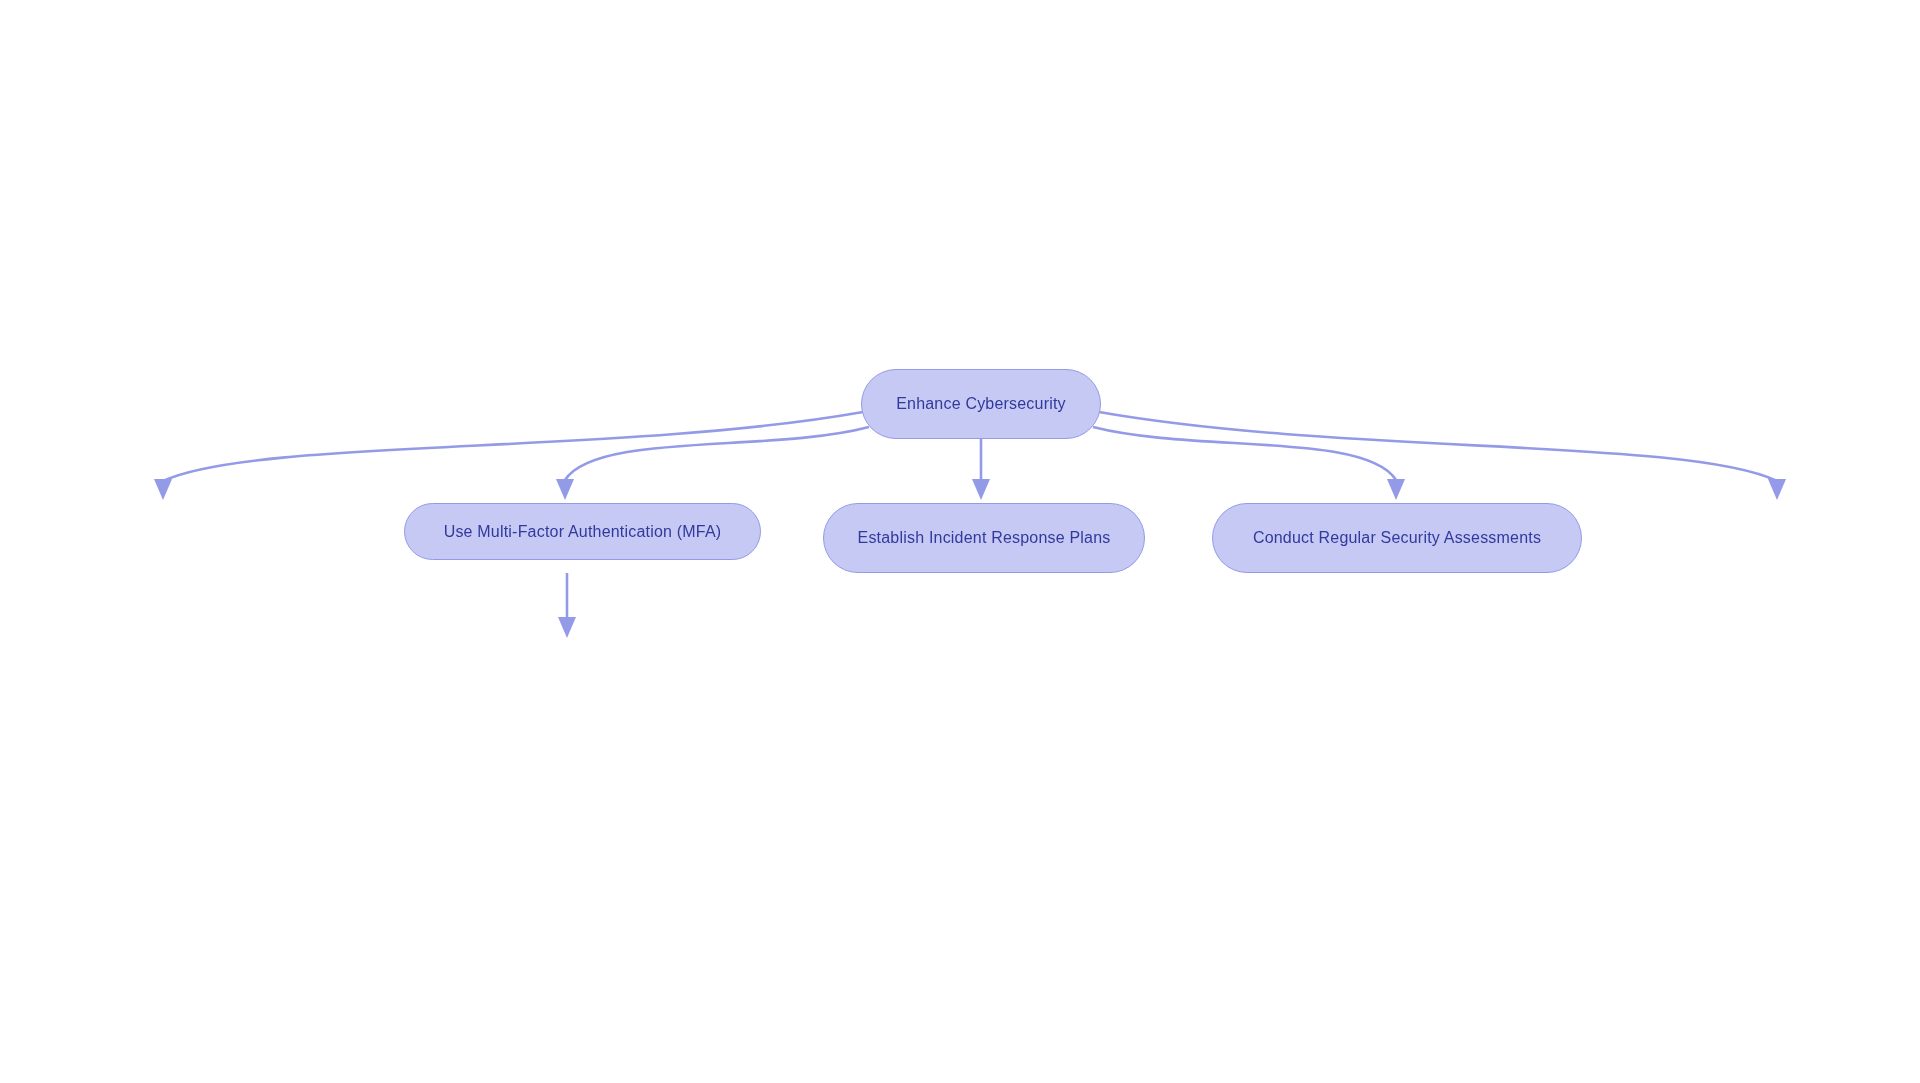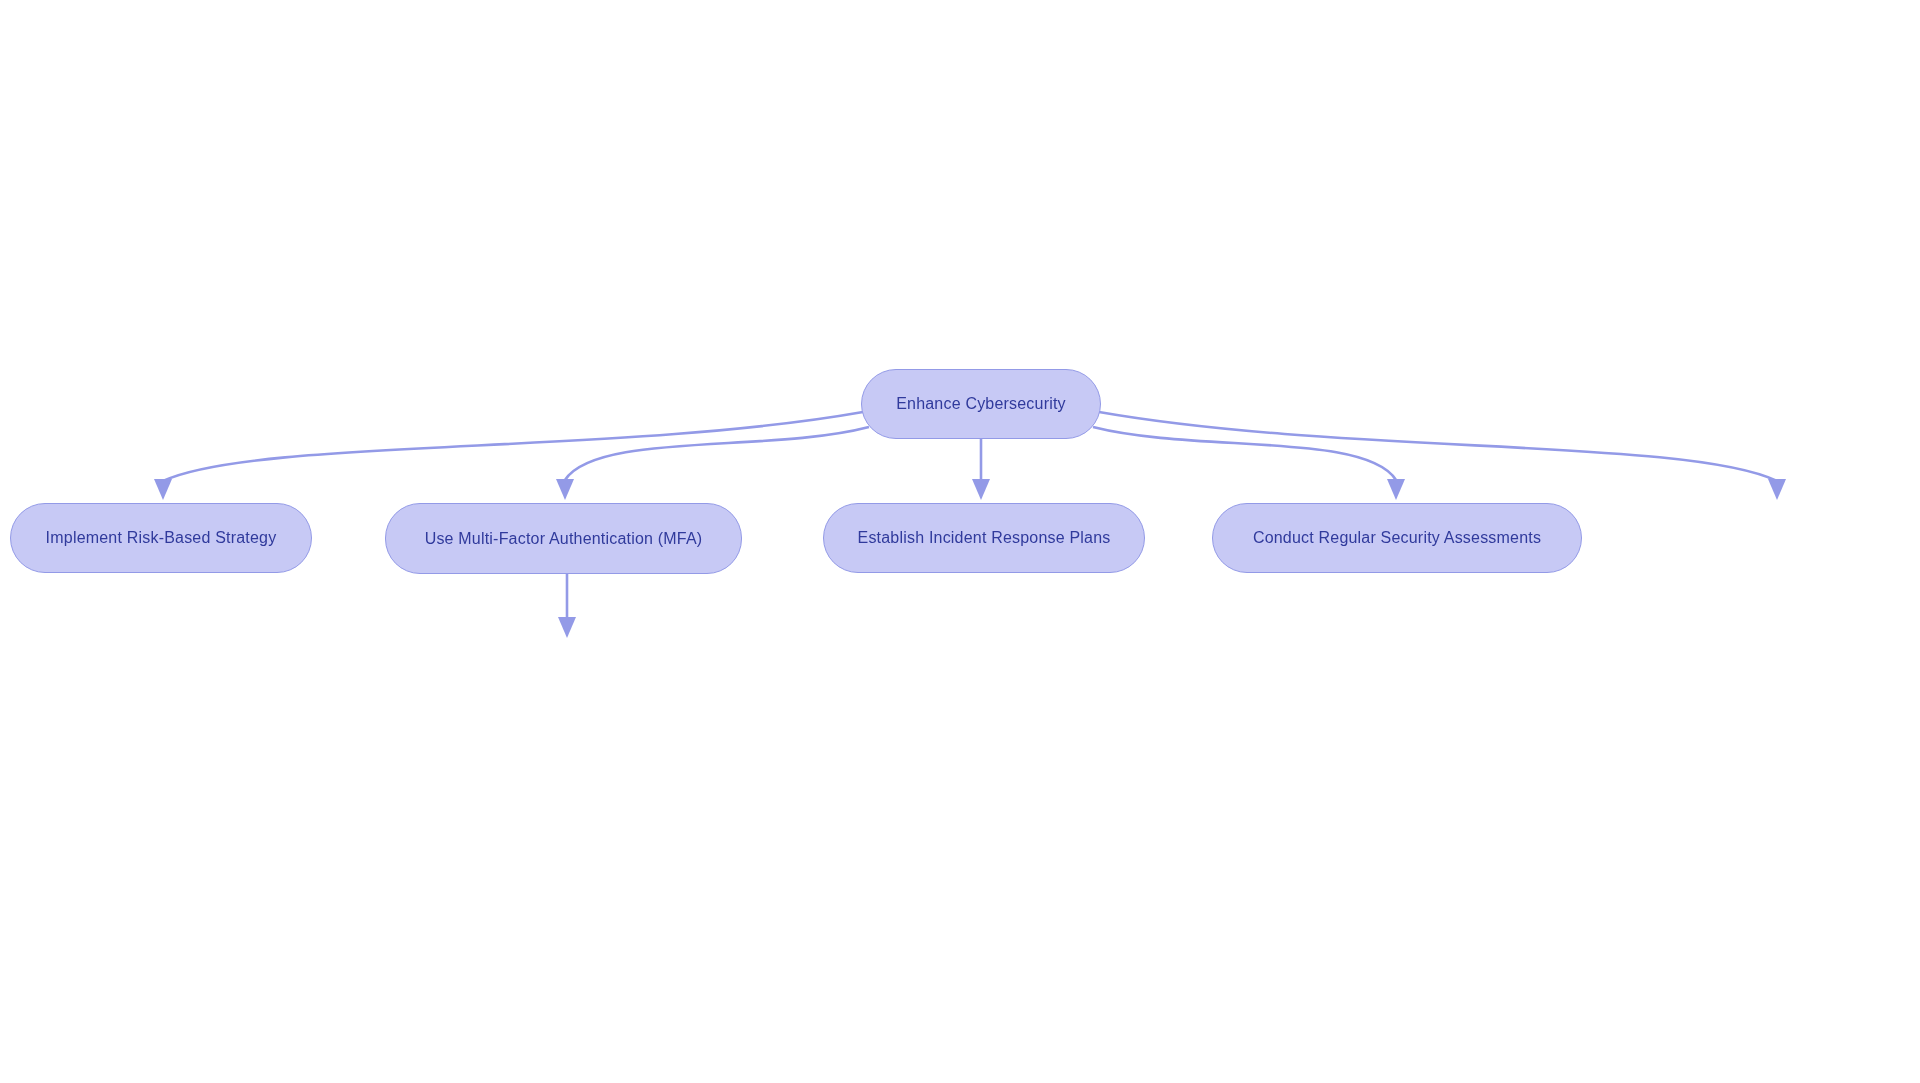--- a/index.html
+++ b/index.html
@@ -77,25 +77,22 @@
     <polygon class="arrowhead" points="1768,479 1786,479 1777,500"></polygon>
 
     <path class="edge" d="M 567 573 L 567 618"></path>
     <polygon class="arrowhead" points="558,617 576,617 567,638"></polygon>
   </svg>
 
   <div class="node" style="left:861px; top:369px; width:240px; height:70px;">
     <span>Enhance Cybersecurity</span>
   </div>
 
-  <div class="node" style="left:10px; top:503px; width:302px; height:70px;">
-    <span>Implement Risk-Based Strategy</span>
-  </div>
 
-  <div class="node" style="left:385px; top:503px; width:357px; height:71px;">
+  <div class="node" style="left:404px; top:503px; width:357px; height:57px;">
     <span>Use Multi-Factor Authentication (MFA)</span>
   </div>
 
   <div class="node" style="left:823px; top:503px; width:322px; height:70px;">
     <span>Establish Incident Response Plans</span>
   </div>
 
   <div class="node" style="left:1212px; top:503px; width:370px; height:70px;">
     <span>Conduct Regular Security Assessments</span>
   </div>

